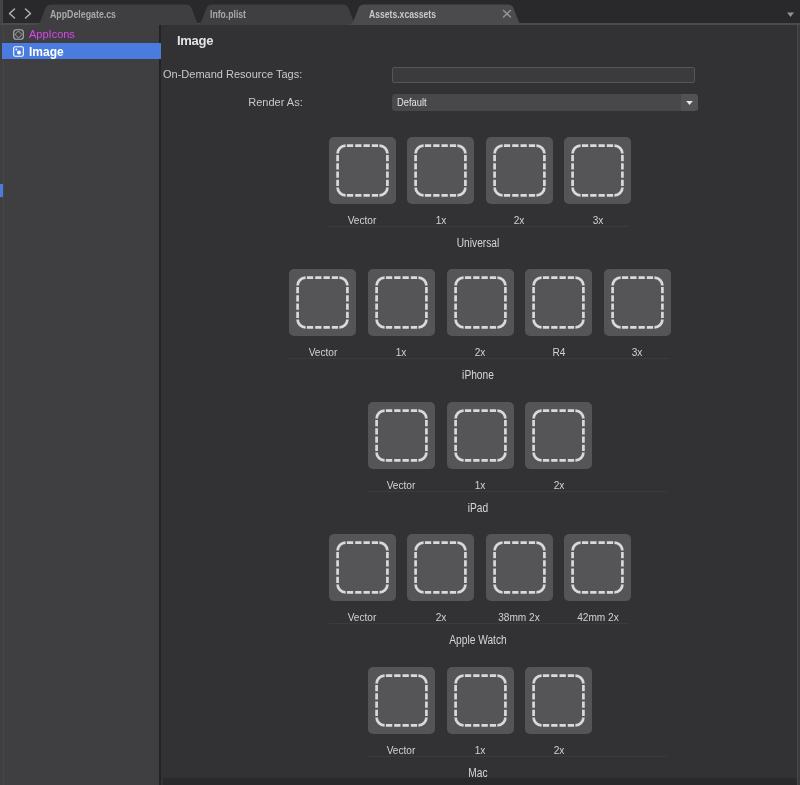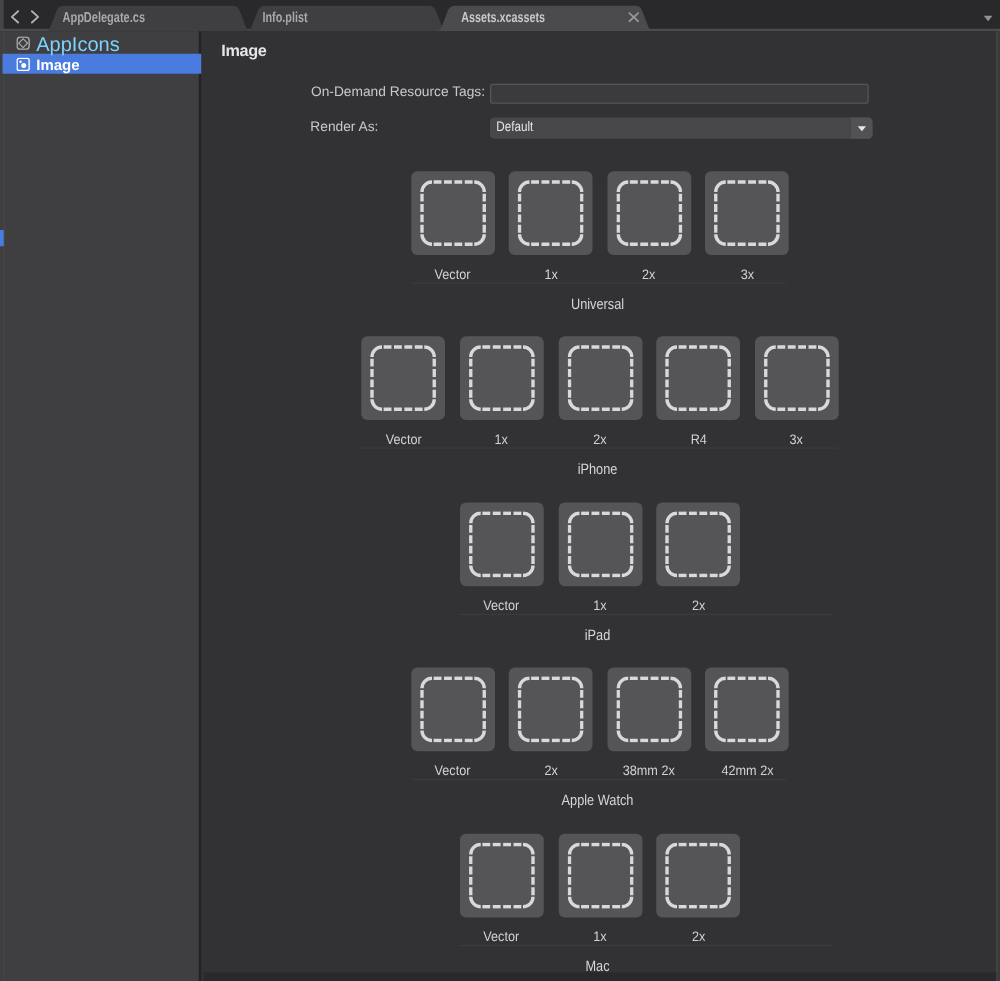--- a/index.html
+++ b/index.html
@@ -25,30 +25,30 @@
     <text x="369" y="17.5" font-size="11.5" font-weight="bold" fill="#c9c9cb" textLength="67" lengthAdjust="spacingAndGlyphs">Assets.xcassets</text>
   </svg>
 <div class="abs" style="left:0;top:25px;width:161px;height:760px;background:#3f3f41;border-right:2px solid #232325"></div>
 <div class="abs" style="left:2.5px;top:25px;width:1px;height:760px;background:#454547"></div>
 <div class="abs" style="left:2px;top:42.5px;width:159px;height:16px;background:#4a7cdf"></div>
 <div class="abs" style="left:0;top:184px;width:2.5px;height:13px;background:#4a7cdf"></div>
 <svg class="abs" style="left:13px;top:29px" width="11" height="11" viewBox="0 0 11 11">
     <rect x="0.7" y="0.7" width="9.6" height="9.6" rx="2.6" fill="none" stroke="#aeaeb0" stroke-width="1.1"></rect>
     <rect x="3" y="3" width="5" height="5" fill="none" stroke="#aeaeb0" stroke-width="0.9" transform="rotate(45 5.5 5.5)"></rect>
   </svg>
-<div class="abs" style="left:29px;top:28px;font-size:16px;color:#7dd3fc">AppIcons</div>
+<div class="abs" style="left:29px;top:28px;font-size:11px;color:#d946ef">AppIcons</div>
 <svg class="abs" style="left:13px;top:46px" width="11" height="11" viewBox="0 0 11 11">
     <rect x="0.7" y="0.7" width="9.6" height="9.6" rx="1.6" fill="none" stroke="#ffffff" stroke-width="1.1"></rect>
     <circle cx="3.4" cy="3.4" r="1" fill="#ffffff"></circle>
     <circle cx="6" cy="6.4" r="2" fill="#ffffff"></circle>
   </svg>
 <div class="abs" style="left:29px;top:45px;font-size:12px;font-weight:bold;color:#ffffff">Image</div>
 <div class="abs" style="left:797px;top:25px;width:3px;height:760px;background:#3a3a3c;border-left:1px solid #48484a"></div>
 <div class="abs" style="left:177px;top:33px;font-size:13px;font-weight:bold;letter-spacing:-0.3px;color:#e5e5e7">Image</div>
-<div class="abs" style="left:163px;top:68px;width:225px;text-align:right;font-size:11px;color:#c9c9cb">On-Demand Resource Tags:</div>
+<div class="abs" style="left:163px;top:68px;width:225px;font-size:11px;color:#c9c9cb">On-Demand Resource Tags:</div>
 <div class="abs" style="left:392px;top:67px;width:303px;height:16px;background:#3b3b3d;border:1px solid #55555a;border-radius:2px"></div>
 <div class="abs" style="left:163px;top:96px;width:225px;text-align:center;font-size:11px;color:#c9c9cb">Render As:</div>
 <div class="abs" style="left:392px;top:94px;width:306px;height:17px;background:#48484b;border-radius:3.5px"></div>
 <div class="abs" style="left:681px;top:94px;width:17px;height:17px;background:#525255;border-radius:0 3.5px 3.5px 0"></div>
 <svg class="abs" style="left:681px;top:94px" width="17" height="17" viewBox="0 0 17 17">
     <path d="M 5.2 7 L 11.8 7 L 8.5 11 Z" fill="#e8e8ea"></path>
   </svg>
 <div class="abs" style="left:397px;top:96px;font-size:11px;color:#e6e6e8;transform:scaleX(0.85);transform-origin:left center">Default</div>
 <svg width="0" height="0" style="position:absolute">
     <defs>

